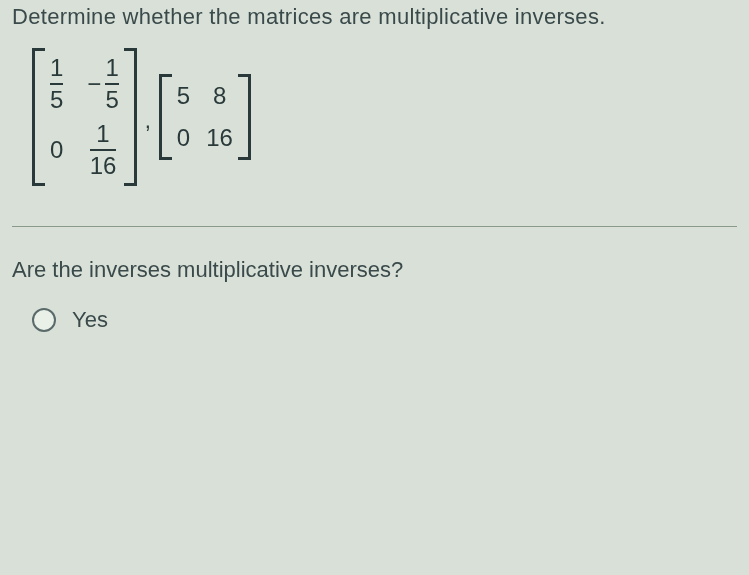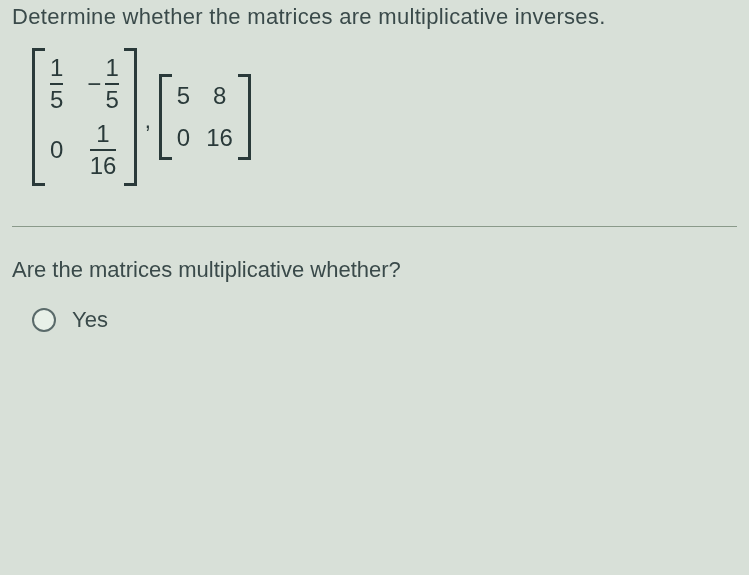--- a/index.html
+++ b/index.html
@@ -161,21 +161,21 @@
         <span class="cell">5</span>
         <span class="cell">8</span>
         <span class="cell">0</span>
         <span class="cell">16</span>
       </div>
     </div>
   </div>
 
   <div class="divider"></div>
 
-  <div class="sub-question">Are the matrices multiplicative whether?</div>
+  <div class="sub-question">Are the inverses multiplicative inverses?</div>
 
   <div class="options">
     <div class="option">
       <div class="radio"></div>
       <span class="option-label">Yes</span>
     </div>
   </div>
 </div>
 
 </body></html>

